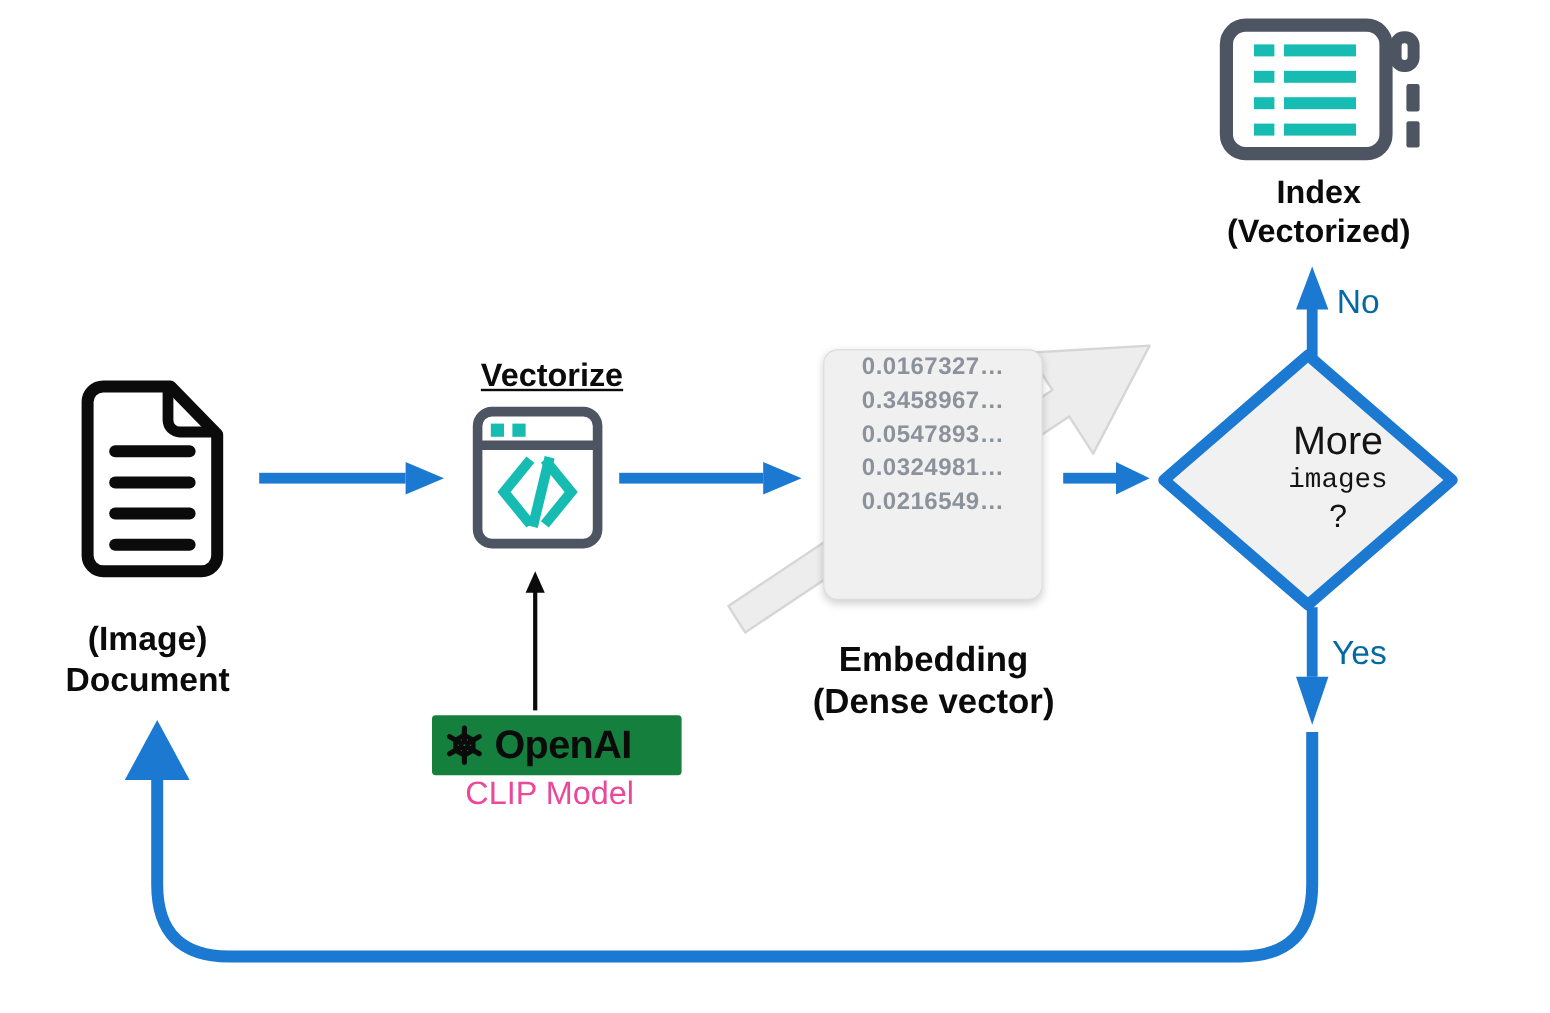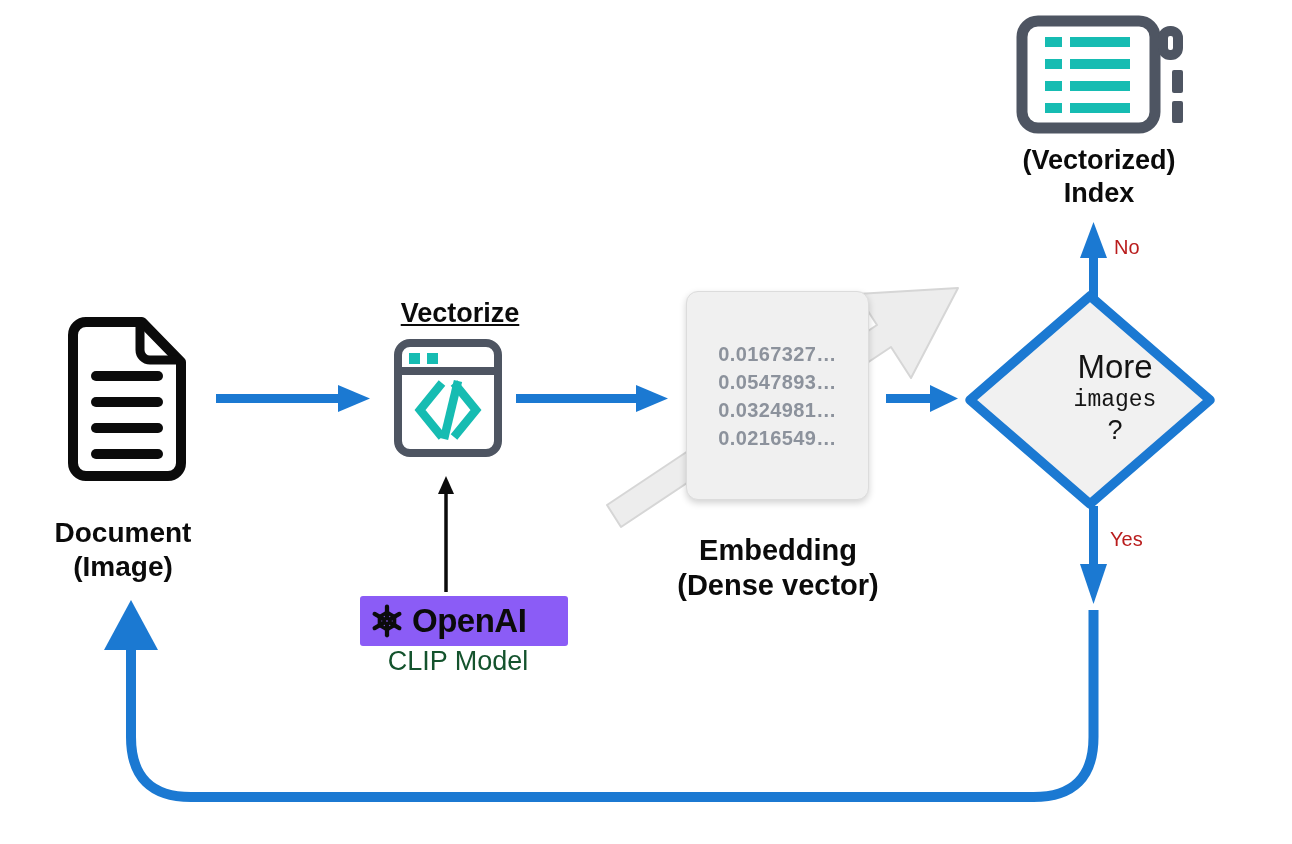--- a/index.html
+++ b/index.html
@@ -7,34 +7,34 @@
   .canvas{position:relative;width:1292px;height:844px;background:#ffffff;overflow:hidden;}
   .abs{position:absolute;}
   svg{display:block;}
   .label{color:#0b0b0b;font-weight:bold;text-align:center;line-height:1.22;}
   .lbl-doc{left:18px;top:516px;width:210px;font-size:28px;}
   .lbl-vectorize{left:380px;top:297px;width:160px;font-size:27px;text-decoration:underline;}
   .lbl-embed{left:648px;top:533px;width:260px;font-size:29px;}
   .lbl-index{left:999px;top:144px;width:200px;font-size:27px;}
   .embed-box{left:686px;top:291px;width:181px;height:207px;background:#f0f0f0;
     border:1px solid #dcdcdc;border-radius:12px;box-shadow:0 3px 7px rgba(0,0,0,0.18);
-    display:flex;flex-direction:column;justify-content:center;z-index:2;}
+    display:flex;flex-direction:column;z-index:2;}
   .embed-box span{display:block;text-align:center;font-weight:bold;font-size:20px;
     line-height:28px;color:#8c929c;letter-spacing:0.4px;}
   .diamond-text{left:1050px;top:348px;width:130px;text-align:center;color:#141414;z-index:3;}
   .diamond-text .l1{font-size:33px;line-height:38px;}
   .diamond-text .l2{font-size:23px;line-height:28px;font-family:Liberation Mono, monospace;}
   .diamond-text .l3{font-size:27px;line-height:33px;}
-  .branch{color:#b91c1c;font-size:20px;z-index:3;}
+  .branch{color:#0369a1;font-size:28px;z-index:3;}
   .lbl-no{left:1114px;top:236px;}
   .lbl-yes{left:1110px;top:528px;}
-  .openai-bg{left:360px;top:596px;width:208px;height:50px;background:#8b5cf6;border-radius:3px;
+  .openai-bg{left:360px;top:596px;width:208px;height:50px;background:#15803d;border-radius:3px;
     display:flex;align-items:center;z-index:2;}
   .openai-word{font-weight:bold;font-size:33px;color:#0b0b0b;letter-spacing:-0.5px;margin-left:6px;}
-  .lbl-clip{left:358px;top:646px;width:200px;font-size:27px;color:#14532d;text-align:center;}
+  .lbl-clip{left:358px;top:646px;width:200px;font-size:27px;color:#ec4899;text-align:center;}
   .z1{z-index:1}.z2{z-index:2}.z0{z-index:0}
 </style>
 </head>
 <body>
 
 <div class="canvas">
 
   <svg class="abs z0" style="left:0;top:0" width="1292" height="844" viewBox="0 0 1292 844">
     <polygon points="958,288 911,378 891,347 621,527 607,505 877,325 857,294" fill="#ededed" stroke="#d6d6d6" stroke-width="2" stroke-linejoin="round"></polygon>
   </svg>
@@ -74,22 +74,22 @@
     <path d="M82 10 H26 a13 13 0 0 0 -13 13 v128 a13 13 0 0 0 13 13 h82 a13 13 0 0 0 13 -13 V50 Z" fill="#ffffff" stroke="#0b0b0b" stroke-width="10" stroke-linejoin="round"></path>
     <path d="M80 13 v25 a10 10 0 0 0 10 10 h28" fill="none" stroke="#0b0b0b" stroke-width="9"></path>
     <g stroke="#0b0b0b" stroke-width="10" stroke-linecap="round">
       <line x1="36" y1="64" x2="98" y2="64"></line>
       <line x1="36" y1="90" x2="98" y2="90"></line>
       <line x1="36" y1="116" x2="98" y2="116"></line>
       <line x1="36" y1="142" x2="98" y2="142"></line>
     </g>
   </svg>
   <div class="abs label lbl-doc">
+    <div>(Image)</div>
     <div>Document</div>
-    <div>(Image)</div>
   </div>
 
   <div class="abs label lbl-vectorize">Vectorize</div>
   <svg class="abs z1" style="left:392px;top:337px" width="112" height="122" viewBox="0 0 112 122">
     <rect x="6" y="6" width="100" height="110" rx="12" fill="#ffffff" stroke="#4e5562" stroke-width="8"></rect>
     <line x1="6" y1="34" x2="106" y2="34" stroke="#4e5562" stroke-width="8"></line>
     <rect x="17" y="16" width="11" height="11" fill="#16bcb2"></rect>
     <rect x="35" y="16" width="11" height="11" fill="#16bcb2"></rect>
     <g stroke="#16bcb2" stroke-width="8.5" fill="none">
       <polyline points="50,46 28,73 50,100"></polyline>
@@ -121,20 +121,21 @@
           </g>
         <polygon points="0,-9 7.8,-4.5 7.8,4.5 0,9 -7.8,4.5 -7.8,-4.5" stroke-width="4"></polygon>
       </g>
     </svg>
     <span class="openai-word">OpenAI</span>
   </div>
   <div class="abs lbl-clip">CLIP Model</div>
 
   <div class="abs embed-box">
     <span>0.0167327…</span>
+    <span>0.3458967…</span>
     <span>0.0547893…</span>
     <span>0.0324981…</span>
     <span>0.0216549…</span>
   </div>
   <div class="abs label lbl-embed">
     <div>Embedding</div>
     <div>(Dense vector)</div>
   </div>
 
   <svg class="abs z2" style="left:958px;top:285px" width="264" height="232" viewBox="958 285 264 232">
@@ -158,17 +159,17 @@
         <rect x="58" y="29" width="60" height="10"></rect>
       <rect x="33" y="51" width="17" height="10"></rect>
         <rect x="58" y="51" width="60" height="10"></rect>
       <rect x="33" y="73" width="17" height="10"></rect>
         <rect x="58" y="73" width="60" height="10"></rect>
       <rect x="33" y="95" width="17" height="10"></rect>
         <rect x="58" y="95" width="60" height="10"></rect>
     </g>
   </svg>
   <div class="abs label lbl-index">
+    <div>Index</div>
     <div>(Vectorized)</div>
-    <div>Index</div>
   </div>
 
 </div>
 
 </body></html>

